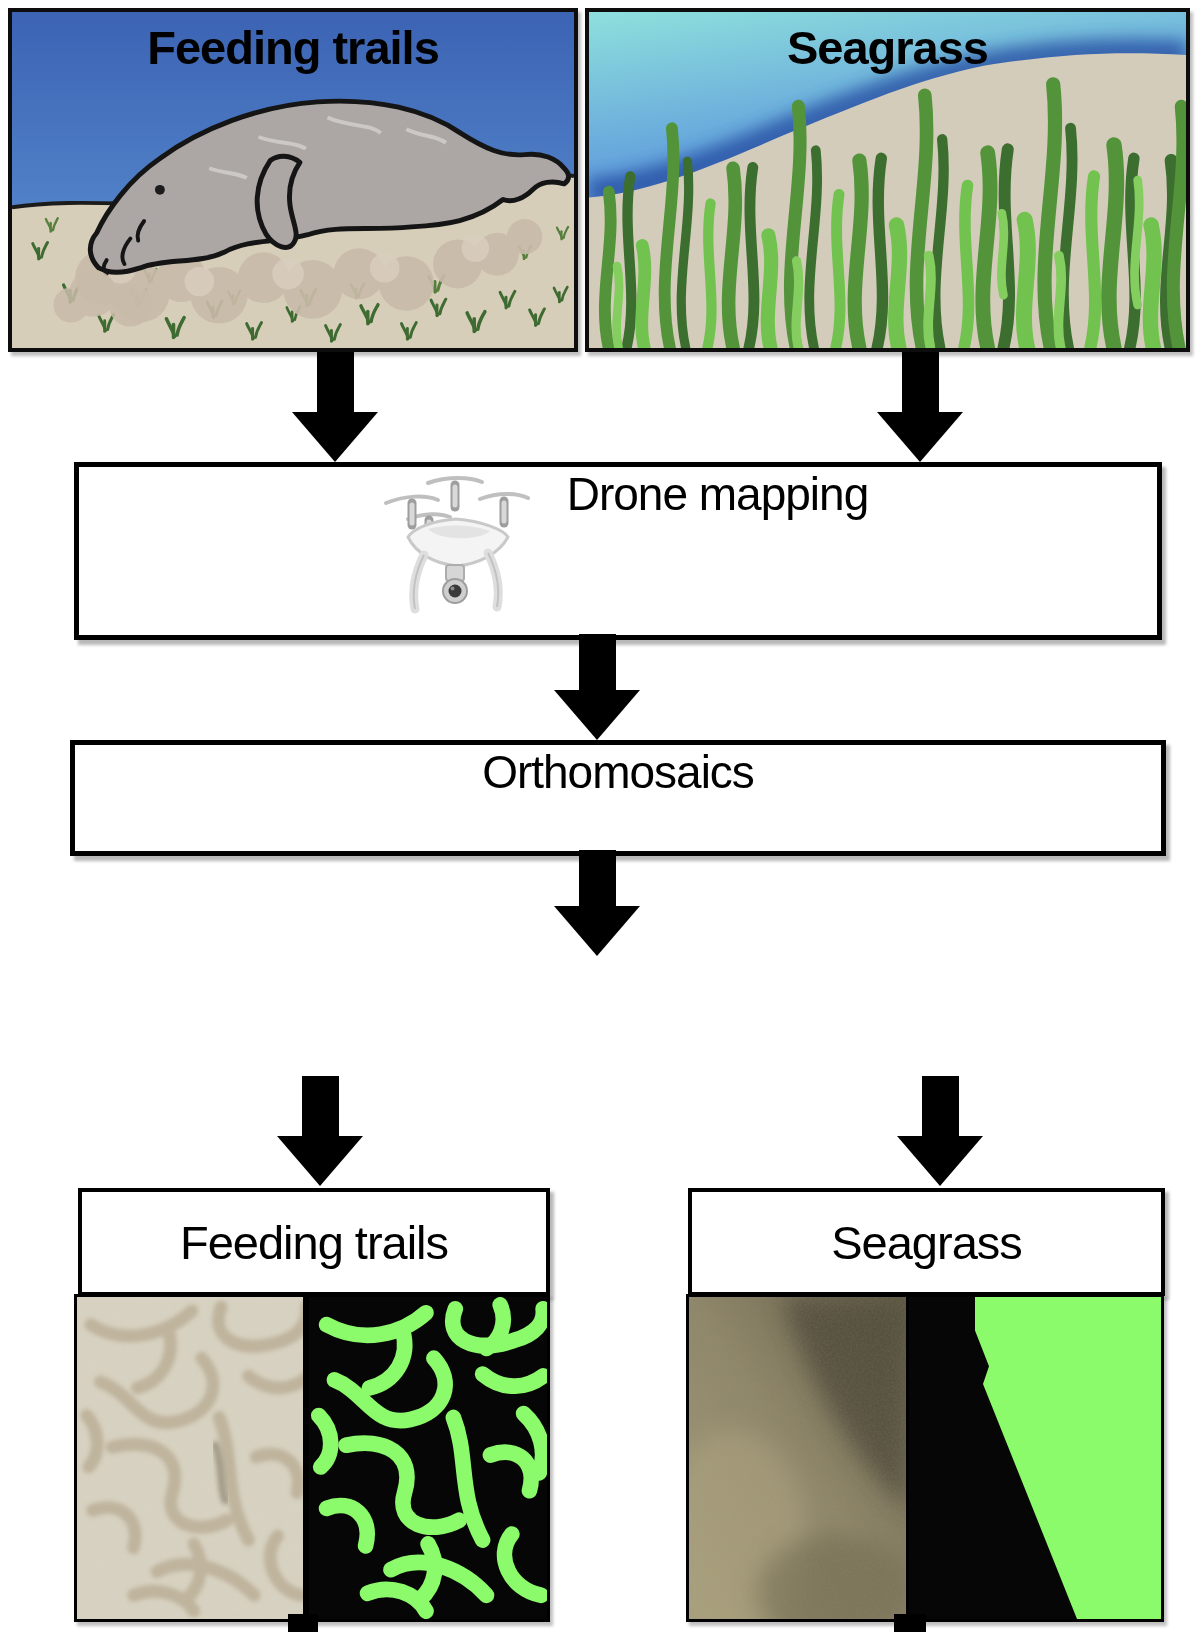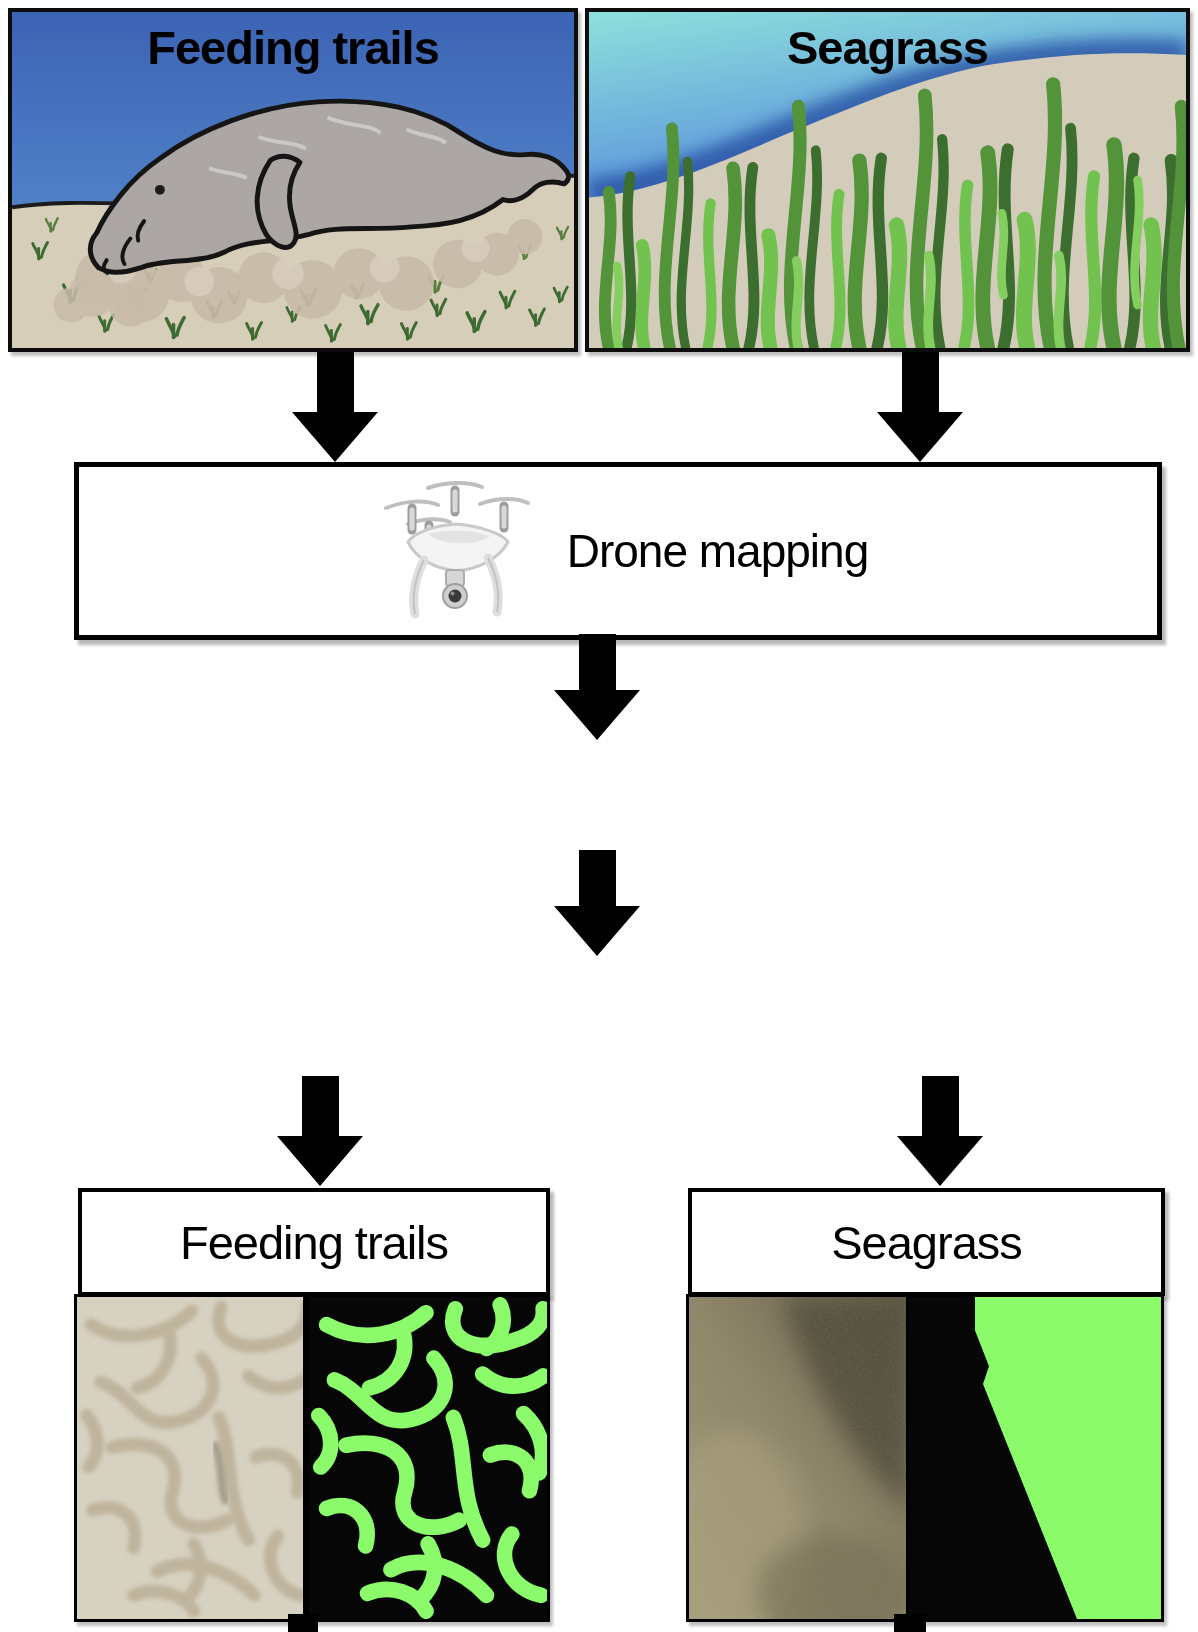--- a/index.html
+++ b/index.html
@@ -14,21 +14,21 @@
     position:absolute;top:8px;left:0;width:100%;text-align:center;
     font-size:47px;font-weight:bold;letter-spacing:-1px;
   }
   
   .arrow{position:absolute;display:flex;flex-direction:column;align-items:center;}
   .arrow .shaft{width:37px;background:#000;flex:1 1 auto;}
   .arrow .head{width:0;height:0;border-left:43px solid transparent;border-right:43px solid transparent;border-top:50px solid #000;}
   
   .stage-box{
     position:absolute;background:#fff;border:5px solid #000;box-shadow:4px 5px 3px rgba(0,0,0,.28);
-    display:flex;align-items:center;justify-content:center;gap:34px;
+    display:flex;justify-content:center;gap:34px;
     font-size:46px;letter-spacing:-1px;
   }
   .stage-box .drone-art{flex:0 0 auto;}
   
   .out-box{
     position:absolute;background:#fff;border:4px solid #000;box-shadow:4px 4px 3px rgba(0,0,0,.28);
     display:flex;align-items:center;justify-content:center;
     font-size:47px;letter-spacing:-1px;
   }
   
@@ -257,20 +257,23 @@
       <circle cx="84.5" cy="121.5" r="2" fill="#8d8d8d"></circle>
     </svg>
     <span>Drone mapping</span>
   </div>
 
   <div class="arrow" style="left:554px;top:634px;height:106px;">
     <div class="shaft"></div>
       <div class="head"></div>
   </div>
 
+  <div class="stage-box" style="left:70px;top:740px;width:1086px;height:106px;">
+    <span>Orthomosaics</span>
+  </div>
 
   <div class="arrow" style="left:554px;top:850px;height:106px;">
     <div class="shaft"></div>
       <div class="head"></div>
   </div>
 
 
   <div class="arrow" style="left:277px;top:1076px;height:110px;">
     <div class="shaft"></div>
       <div class="head"></div>

